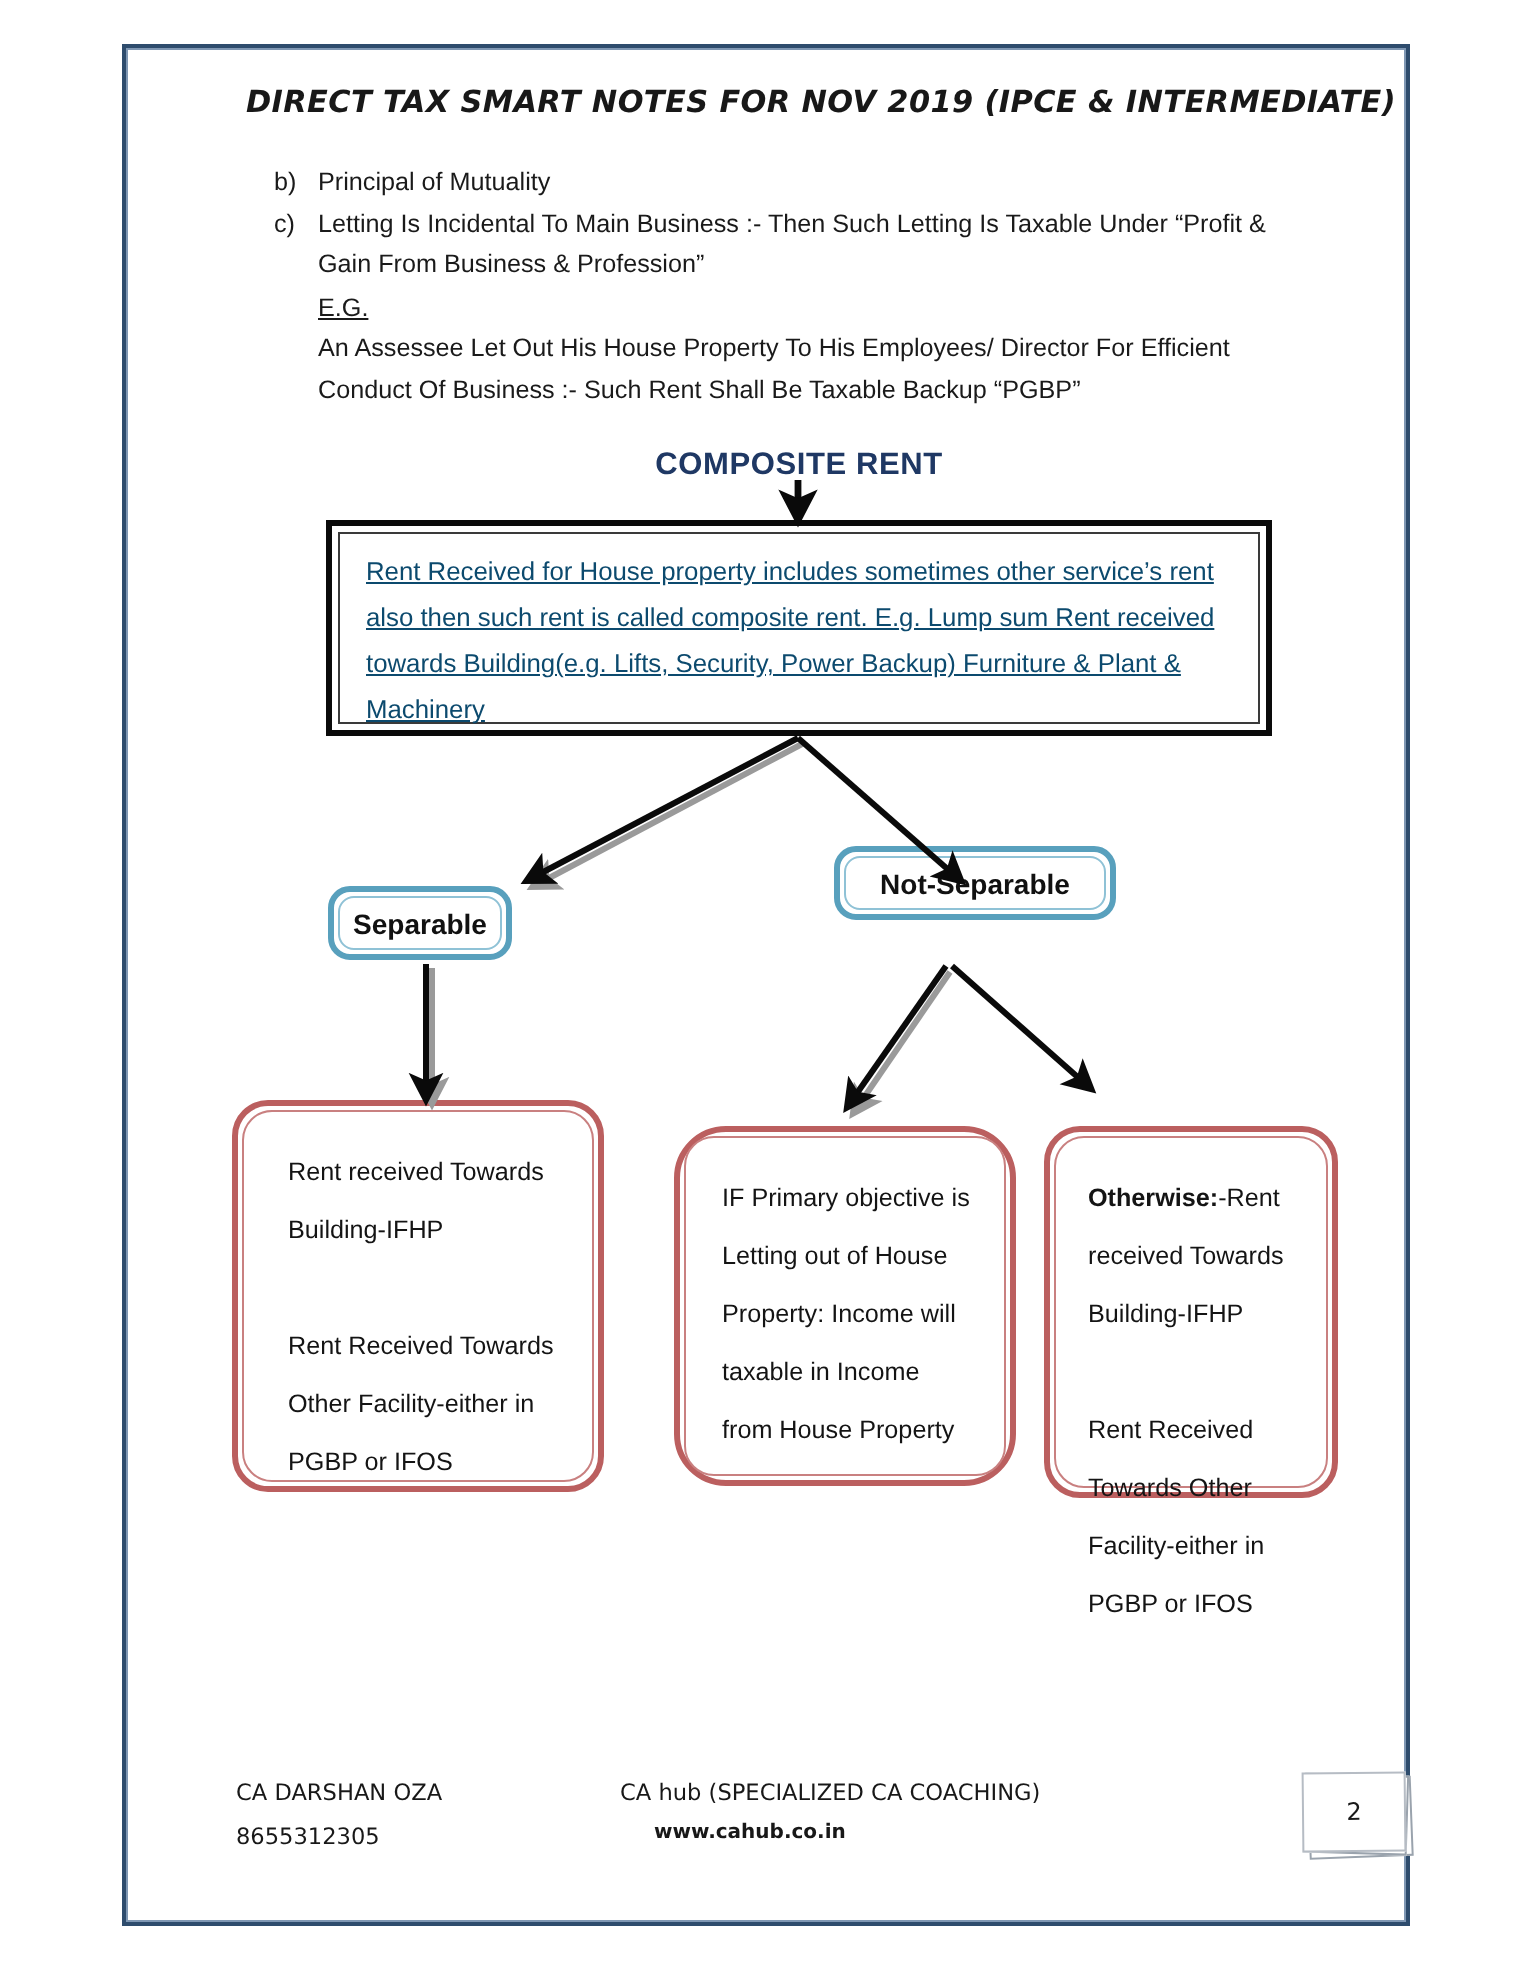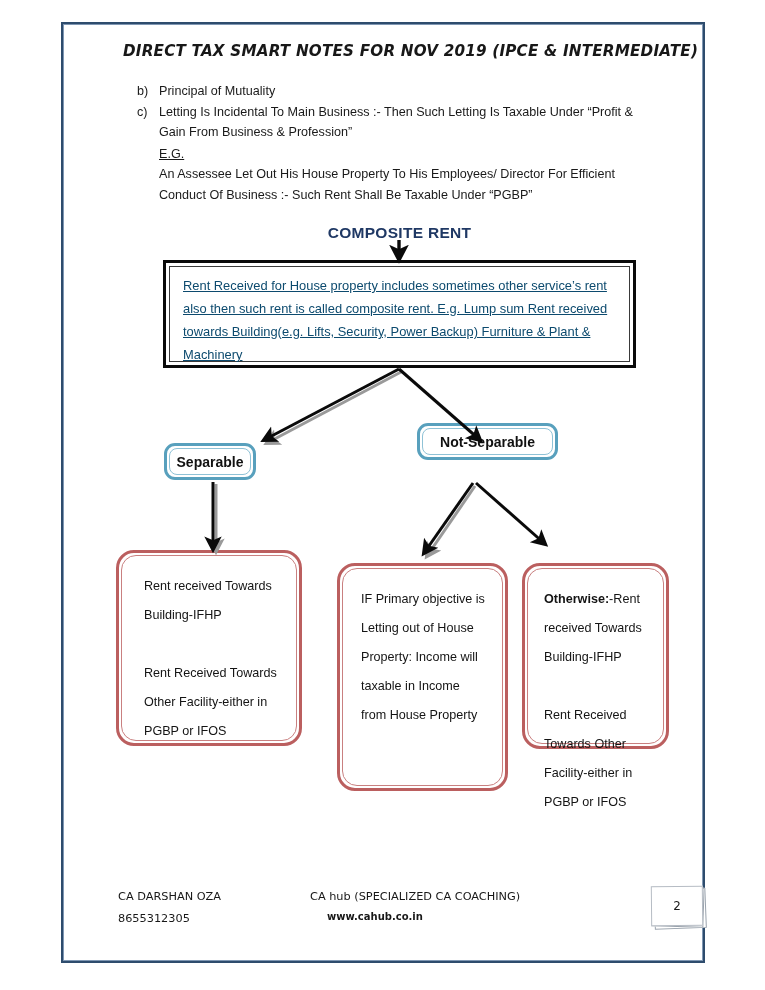--- a/index.html
+++ b/index.html
@@ -169,21 +169,21 @@
     border-radius: 15px;
     background: #ffffff;
     padding: 16px 16px 0 22px;
     font-size: 12.6px;
     line-height: 29px;
     color: #141414;
   }
   .red-box-inner p { margin: 0; }
   .red-box-inner p + p { margin-top: 29px; }
   #red-box-1 { left: 116px; top: 550px; width: 186px; height: 196px; }
-  #red-box-2 { left: 337px; top: 563px; width: 171px; height: 228px; }
+  #red-box-2 { left: 337px; top: 563px; width: 171px; height: 180px; border-radius: 26px; }
   #red-box-3 { left: 522px; top: 563px; width: 147px; height: 186px; }
   #red-box-2 .red-box-inner { padding-left: 18px; }
   #red-box-3 .red-box-inner { padding-left: 16px; }
 
   
   .footer-text {
     position: absolute;
     font-family: "DejaVu Sans", sans-serif;
     font-size: 11.3px;
     color: #181818;
@@ -248,21 +248,21 @@
     <div class="list-row">
       <span class="list-marker">b)</span>
       <span class="list-body">Principal of Mutuality</span>
     </div>
 
     <div class="list-row">
       <span class="list-marker">c)</span>
       <span class="list-body">
         <span>Letting Is Incidental To Main Business :- Then Such Letting Is Taxable Under “Profit &amp; Gain From Business &amp; Profession”</span>
         <span class="eg-label">E.G.</span>
-        <span class="eg-text">An Assessee Let Out His House Property To His Employees/ Director For Efficient Conduct Of Business :- Such Rent Shall Be Taxable Under  “PGBP”</span>
+        <span class="eg-text">An Assessee Let Out His House Property To His Employees/ Director For Efficient Conduct Of Business :- Such Rent Shall Be Taxable Backup  “PGBP”</span>
       </span>
     </div>
 
   </div>
 
   <div id="composite-heading">COMPOSITE RENT</div>
 
   <div id="main-box">
     <div id="main-box-inner">Rent Received for House property includes sometimes other service’s rent also then such rent is called composite rent. E.g. Lump sum Rent received towards Building(e.g. Lifts, Security, Power Backup) Furniture &amp; Plant &amp; Machinery</div>
   </div>

